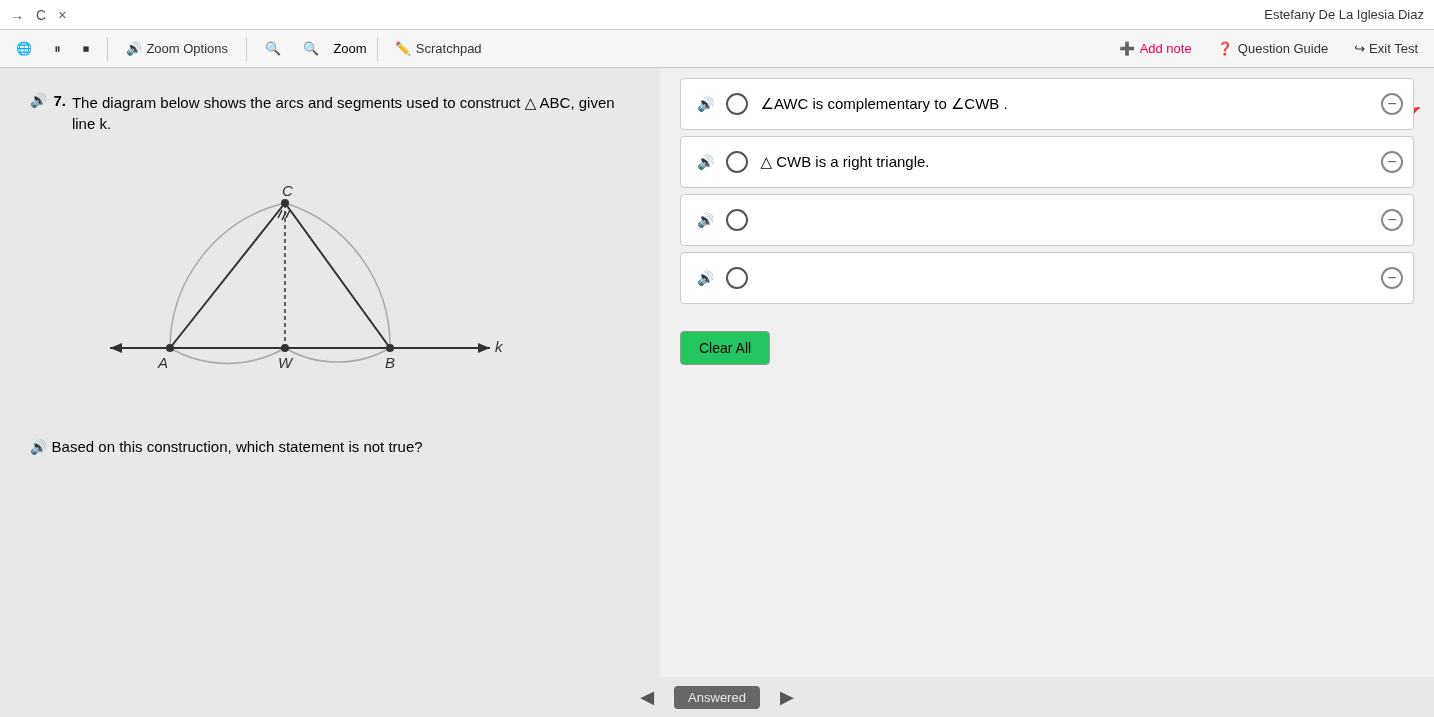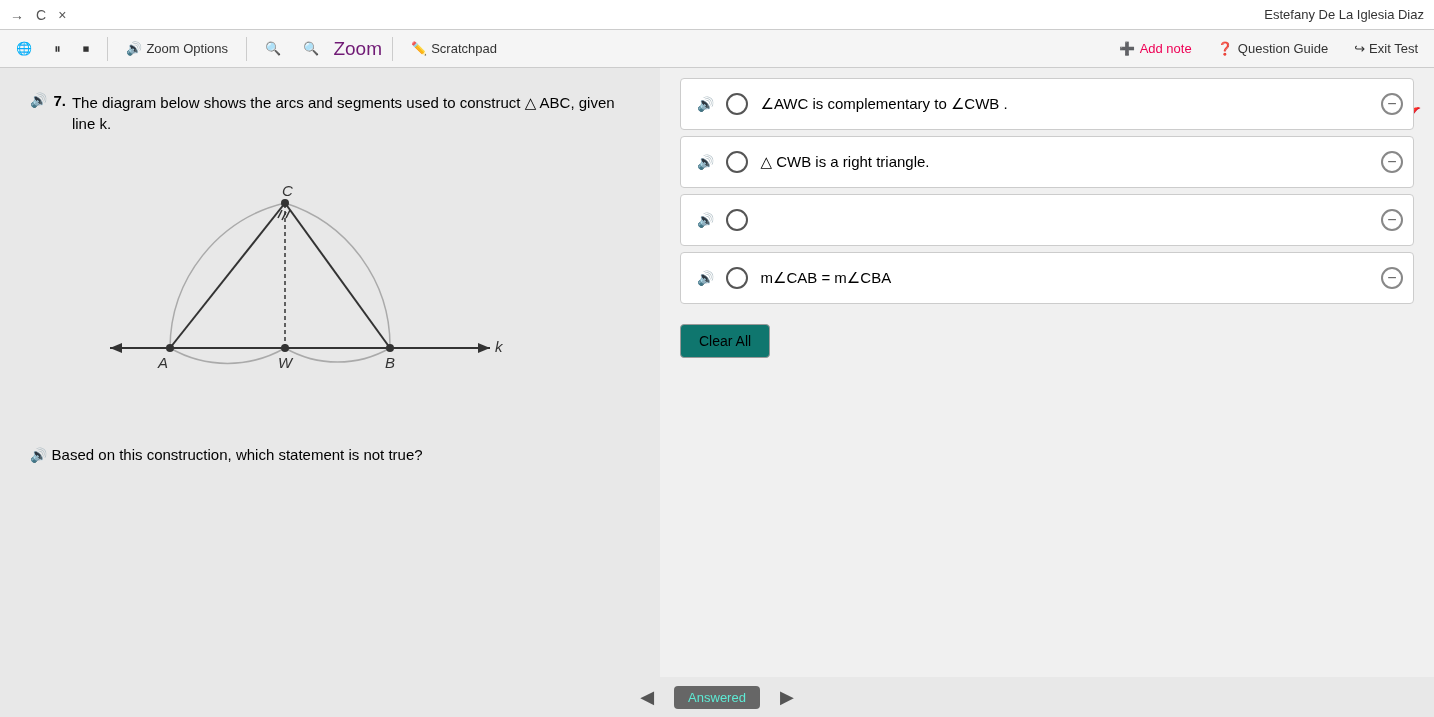--- a/index.html
+++ b/index.html
@@ -84,21 +84,21 @@
     
     #diagram-container {
       margin-top: 10px;
       margin-left: 60px;
       width: 420px;
       height: 280px;
     }
 
     .construction-label {
       font-size: 15px;
-      margin-top: 18px;
+      margin-top: 10px;
     }
 
     
     #right-panel {
       flex: 1;
       background: #f0f0f0;
       padding: 10px 20px;
       display: flex;
       flex-direction: column;
       gap: 6px;
@@ -130,23 +130,23 @@
       width: 22px; height: 22px;
       border-radius: 50%;
       border: 2px solid #888;
       display: flex; align-items: center; justify-content: center;
       font-size: 16px; color: #666;
       cursor: pointer;
     }
 
     
     .clear-all-btn {
-      margin-top: 14px;
+      margin-top: 21px;
       padding: 8px 18px;
-      background: #0f766e;
+      background: #22c55e;
       border: 1px solid #999;
       border-radius: 4px;
       font-size: 14px;
       cursor: pointer;
       align-self: flex-start;
     }
 
     
     #bottom-bar {
       position: absolute;
@@ -155,21 +155,21 @@
       right: 0;
       height: 40px;
       background: #e8e8e8;
       display: flex;
       align-items: center;
       justify-content: center;
       gap: 20px;
     }
     .answered-badge {
       background: #666;
-      color: #5eead4;
+      color: #e5e5e5;
       font-size: 13px;
       padding: 4px 14px;
       border-radius: 4px;
     }
     .nav-arrow {
       font-size: 18px;
       color: #555;
       cursor: pointer;
     }
 
@@ -206,21 +206,21 @@
     <span>Zoom Options</span>
   </button>
   <div class="toolbar-sep"></div>
 
   <button class="toolbar-btn">
     <span>🔍</span>
   </button>
   <button class="toolbar-btn">
     <span>🔍</span>
   </button>
-  <span style="font-size:19px;color:#701a75;">Zoom</span>
+  <span style="font-size:13px;color:#000000;">Zoom</span>
   <div class="toolbar-sep"></div>
 
   <button class="toolbar-btn">
     <span>✏️</span>
     <span>Scratchpad</span>
   </button>
 
   <div class="toolbar-right">
     <button class="toolbar-right-btn add-note-btn">
       <span style="color:#e00;">➕</span>
@@ -315,23 +315,20 @@
 
     <div class="answer-option">
       <span class="speak-icon">🔊</span>
       <div class="radio-circle"></div>
       <div class="minus-btn">−</div>
     </div>
 
     <div class="answer-option">
       <span class="speak-icon">🔊</span>
       <div class="radio-circle"></div>
-      <span class="option-text">
-        <span class="math">m</span>∠<span class="math">CAB</span> = <span class="math">m</span>∠<span class="math">CBA</span>
-      </span>
       <div class="minus-btn">−</div>
     </div>
 
     <button class="clear-all-btn">Clear All</button>
 
   </div>
 </div>
 
 <div id="bottom-bar">
   <span class="nav-arrow">◀</span>

